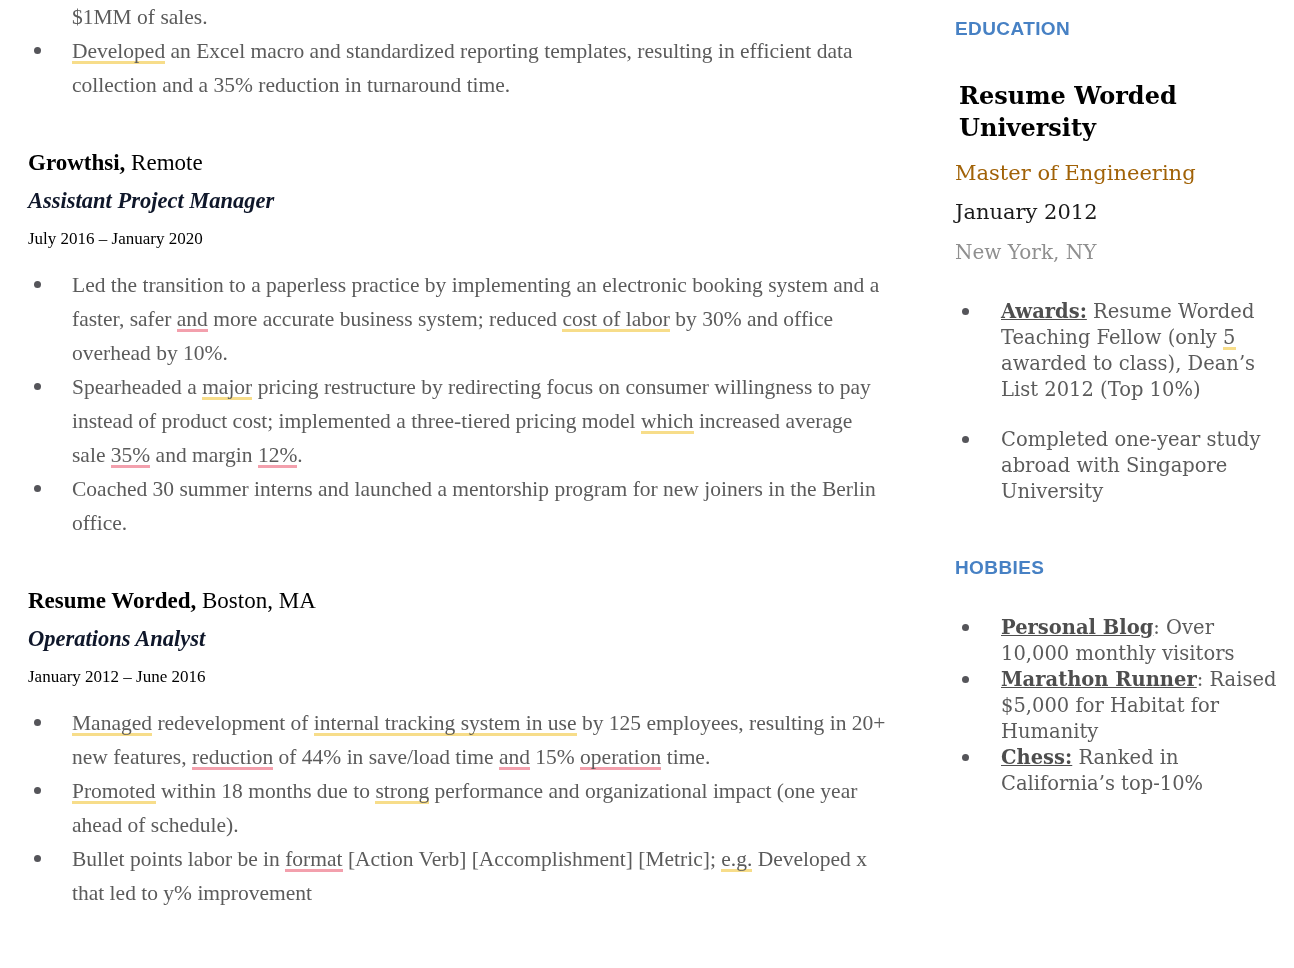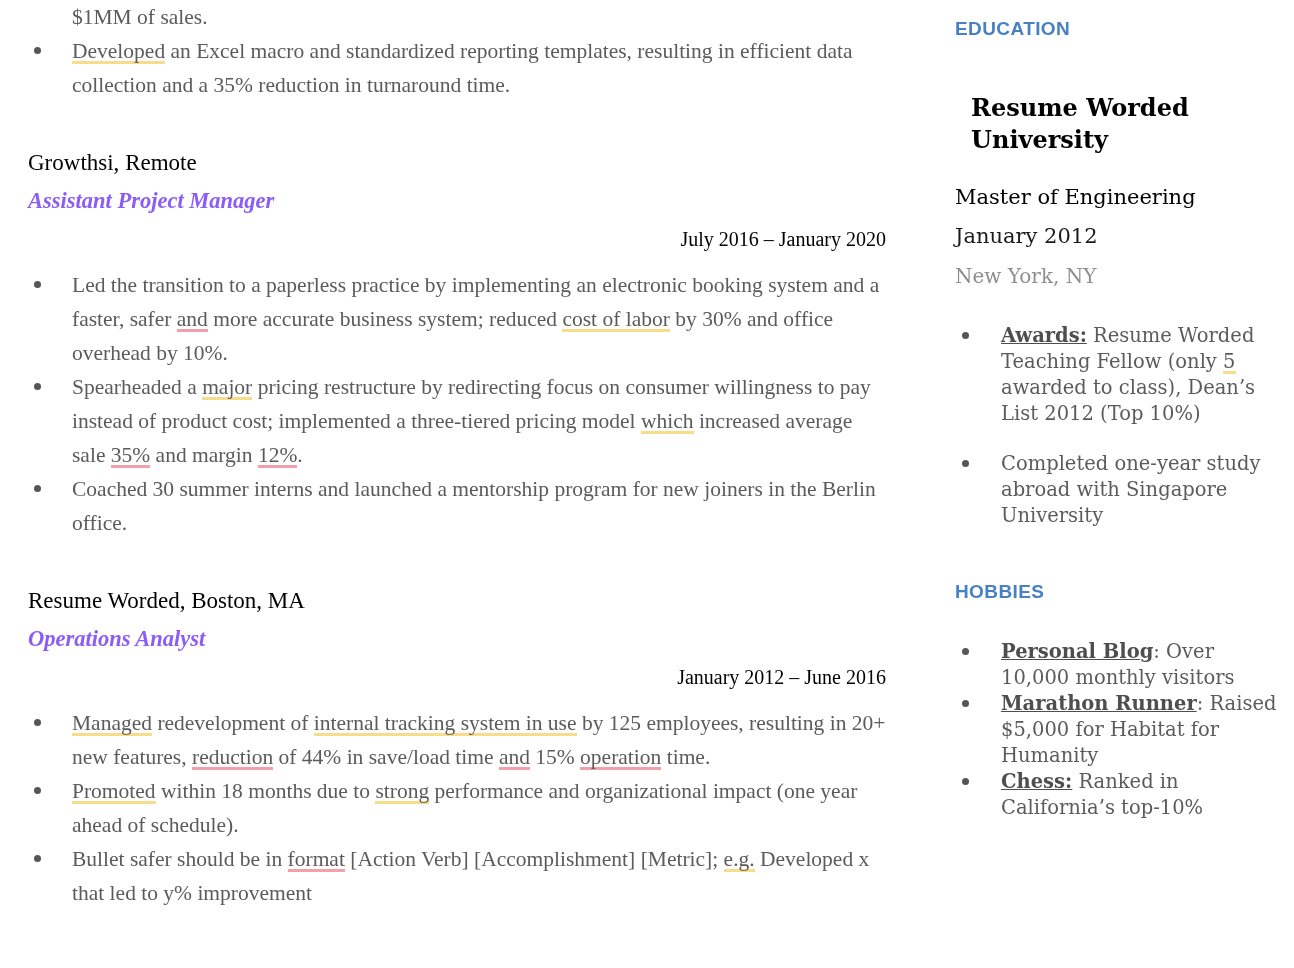--- a/index.html
+++ b/index.html
@@ -45,38 +45,37 @@
   }
 
   .job-heading {
     color: #000000;
     font-size: 23px;
     line-height: 30px;
     font-weight: 400;
     margin: 0;
   }
   .job-heading .company {
-    font-weight: 400;
+    font-weight: 700;
     margin-top: 33px;
   }
   .job-title {
-    color: #8b5cf6;
+    color: #0f172a;
     font-size: 22.5px;
     line-height: 30px;
     font-weight: 700;
     font-style: italic;
     margin: 0;
   }
   .job-dates {
     color: #000000;
-    font-size: 20px;
-    line-height: 30px;
-    font-weight: 400;
-    margin: 0;
-    text-align: right;
+    font-size: 17px;
+    line-height: 30px;
+    font-weight: 400;
+    margin: 0;
   }
 
   ul.bullets {
     list-style: none;
     margin: 0;
     padding: 0;
   }
   ul.bullets > li {
     position: relative;
     padding-left: 44px;
@@ -117,24 +116,24 @@
     font-size: 19px;
     font-weight: 700;
     letter-spacing: 0.4px;
     margin: 0;
   }
   .edu-school {
     color: #000000;
     font-size: 24px;
     line-height: 32px;
     font-weight: 700;
-    margin: 16px;
+    margin: 4px;
   }
   .edu-degree {
-    color: #000000;
+    color: #a16207;
     font-size: 21px;
     line-height: 30px;
     font-weight: 400;
     margin: 0;
   }
   .edu-date {
     color: #1a1a1a;
     font-size: 21px;
     line-height: 30px;
     font-weight: 400;
@@ -243,21 +242,21 @@
         <li>
           <span class="dot"></span>
           <span class="hl-y">Managed</span><span> redevelopment of </span><span class="hl-y">internal tracking system in use</span><span> by 125 employees, resulting in 20+ new features, </span><span class="hl-p">reduction</span><span> of 44% in save/load time </span><span class="hl-p">and</span><span> 15% </span><span class="hl-p">operation</span><span> time.</span>
         </li>
         <li>
           <span class="dot"></span>
           <span class="hl-y">Promoted</span><span> within 18 months due to </span><span class="hl-y">strong</span><span> performance and organizational impact (one year ahead of schedule).</span>
         </li>
         <li>
           <span class="dot"></span>
-          <span>Bullet safer should be in </span><span class="hl-p">format</span><span> [Action Verb] [Accomplishment] [Metric]; </span><span class="hl-y">e.g.</span><span> Developed x that led to y% improvement</span>
+          <span>Bullet points labor be in </span><span class="hl-p">format</span><span> [Action Verb] [Accomplishment] [Metric]; </span><span class="hl-y">e.g.</span><span> Developed x that led to y% improvement</span>
         </li>
       </ul>
     </div>
 
   </div>
 
   <div class="col-side">
 
     <div>
       <div style="height:18px"></div>

